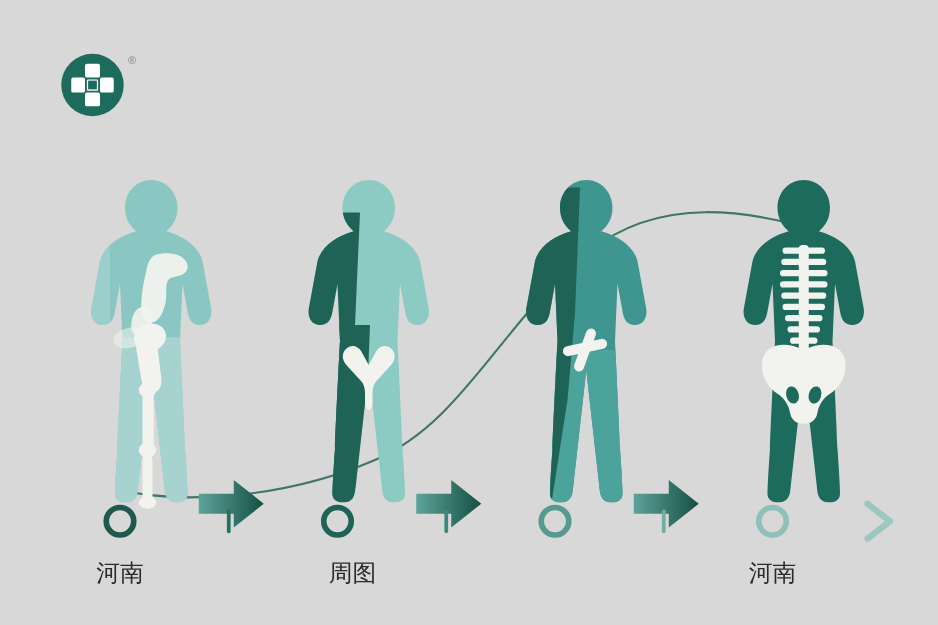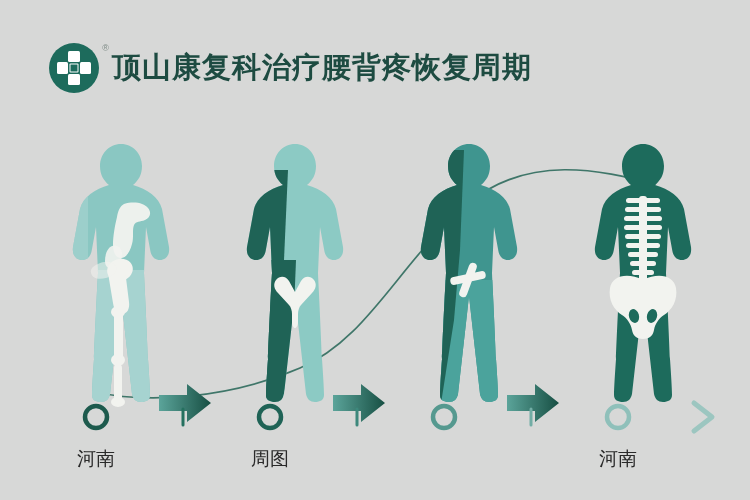--- a/index.html
+++ b/index.html
@@ -62,21 +62,20 @@
           <rect x="20" y="9" width="12" height="11" rx="1.5"></rect>
           <rect x="9" y="20" width="11" height="12" rx="1.5"></rect>
           <rect x="32" y="20" width="11" height="12" rx="1.5"></rect>
           <rect x="20" y="32" width="12" height="11" rx="1.5"></rect>
           <rect x="21.5" y="21.5" width="9" height="9" rx="1"></rect>
         </g>
         <rect x="22.5" y="22.5" width="7" height="7" fill="#1d6b5c"></rect>
       </svg>
       <span class="reg">®</span>
     </div>
-    <div class="title">顶山康复科治疗腰背疼恢复周期</div>
   </div>
 
   <svg class="curve" viewBox="0 0 750 290">
     <path d="M 95 262 C 150 274, 230 268, 300 238 C 370 208, 400 130, 470 72 C 530 24, 600 40, 655 54" fill="none" stroke="#2f6b5d" stroke-width="1.7" stroke-linecap="round" opacity="0.9"></path>
   </svg>
 
   <div class="figures">
 
     <div class="figure" style="left:36px;">
       <svg width="170" height="280" viewBox="0 0 170 280">
@@ -236,17 +235,17 @@
     <g fill="none" stroke-width="4.5">
       <circle cx="96" cy="25" r="11" stroke="#1d5a4d"></circle>
       <circle cx="270" cy="25" r="11" stroke="#1f6356"></circle>
       <circle cx="444" cy="25" r="11" stroke="#55998f"></circle>
       <circle cx="618" cy="25" r="11" stroke="#8fc0ba"></circle>
     </g>
   </svg>
 
   <div class="labels">
     <div class="tl-label" style="left:36px;">河南</div>
-    <div class="tl-label" style="left:210px;">周图</div>
+    <div class="tl-label" style="left:222px;">周图</div>
     <div class="tl-label" style="left:558px;">河南</div>
   </div>
 
 </div>
 
 </body></html>

